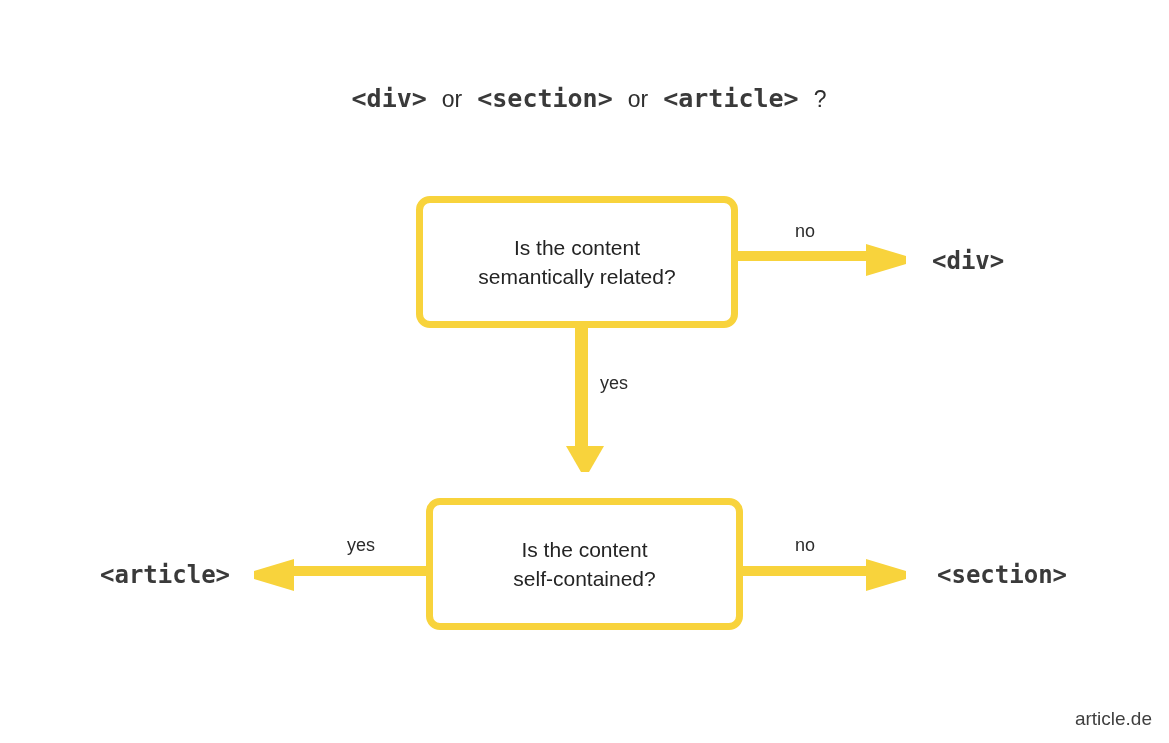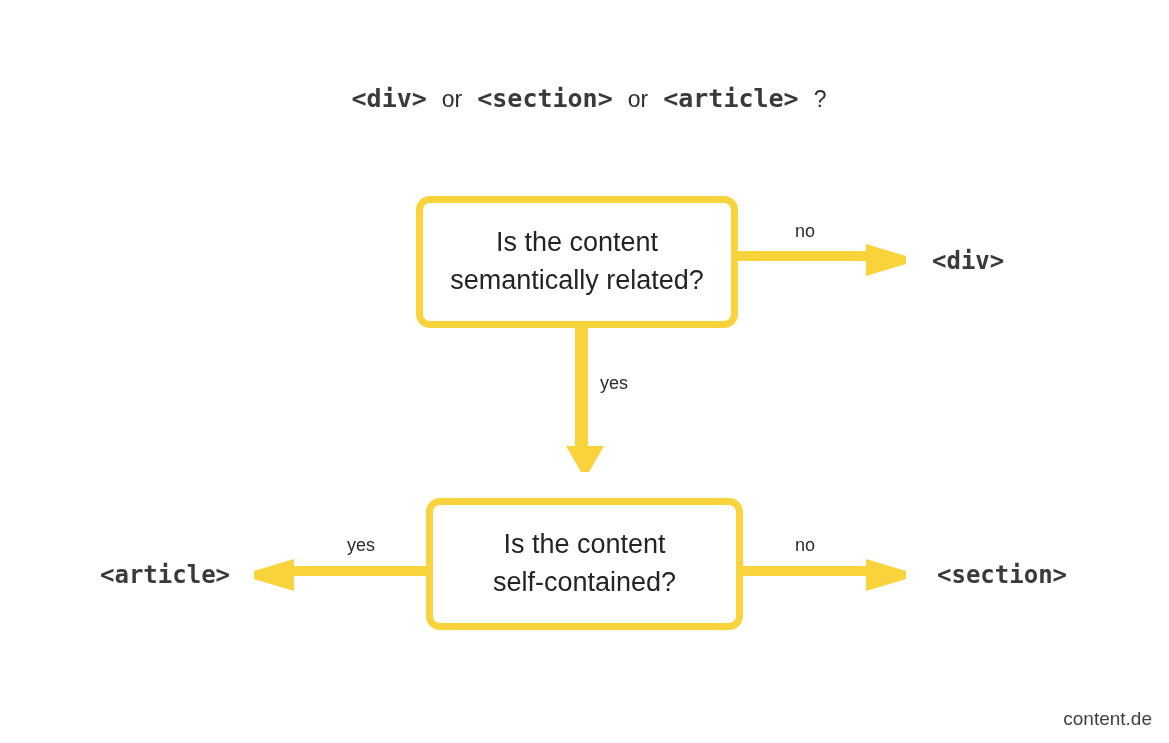--- a/index.html
+++ b/index.html
@@ -30,21 +30,21 @@
   }
   .title .code{font-size:25px;}
   .title .sep{margin:0 7px;}
   .node{
     position:absolute;
     background:#ffffff;
     border:7px solid var(--accent);
     border-radius:14px;
     display:flex;align-items:center;justify-content:center;
     text-align:center;
-    font-size:27px;
+    font-size:21px;
     color:#242424;
     line-height:1.4;
   }
   .node .question{white-space:pre-line;}
   #node1{left:408px;top:188px;width:322px;height:132px;}
   #node2{left:418px;top:490px;width:317px;height:132px;}
   .shaft-h{position:absolute;height:10px;background:var(--accent);}
   .shaft-v{position:absolute;width:13px;background:var(--accent);}
   .head-right{
     position:absolute;width:0;height:0;
@@ -112,15 +112,15 @@
   <div class="shaft-h" style="left:276px;top:558px;width:142px;"></div>
   <div class="head-left" style="left:238px;top:551px;"></div>
   <div class="edge-label" style="left:335px;top:523px;">yes</div>
   <div class="result code" style="left:88px;top:549px;">&lt;article&gt;</div>
 
   <div class="shaft-h" style="left:735px;top:558px;width:127px;"></div>
   <div class="head-right" style="left:858px;top:551px;"></div>
   <div class="edge-label" style="left:783px;top:523px;">no</div>
   <div class="result code" style="left:925px;top:549px;">&lt;section&gt;</div>
 
-  <div class="credit">content.de</div>
+  <div class="credit">article.de</div>
 
 </div>
 
 </body></html>

